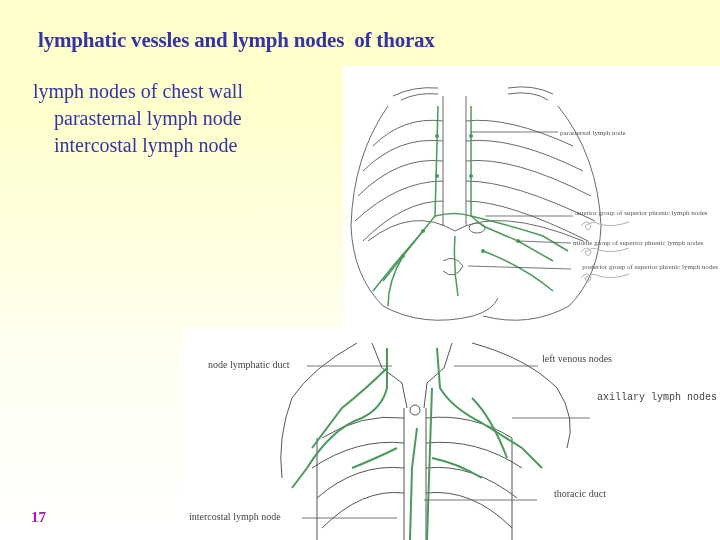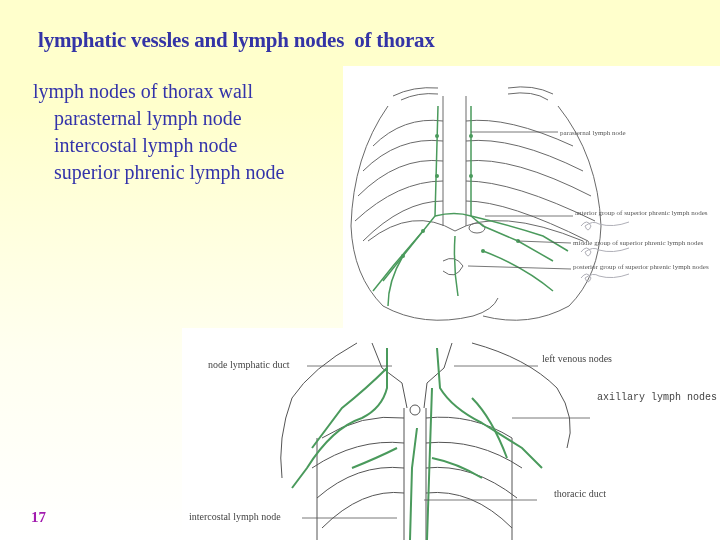--- a/index.html
+++ b/index.html
@@ -30,24 +30,23 @@
     }
     .fig-top-label { font-size: 7px; line-height: 8px; color: #555; }
     .fig-bottom-label { font-size: 10px; }
   </style>
 </head>
 <body>
 
 <div class="title">lymphatic vessles and lymph nodes  of thorax</div>
 
 <div class="bullets">
-  <div class="lvl1">lymph nodes of thorax wall</div>
+  <div class="lvl1">lymph nodes of chest wall</div>
   <div class="lvl2">parasternal lymph node</div>
   <div class="lvl2">intercostal lymph node</div>
-  <div class="lvl2">superior phrenic lymph node</div>
 </div>
 
 <div class="figure" id="fig-top">
   <svg width="377" height="263" viewBox="0 0 377 263">
     <g fill="none" stroke="#6a6a6a" stroke-width="1">
 
       <path d="M50 30 Q70 20 95 22"></path>
       <path d="M58 34 Q75 26 95 28"></path>
       <path d="M165 22 Q190 18 210 28"></path>
       <path d="M165 28 Q190 24 205 34"></path>
@@ -104,21 +103,21 @@
 
     <g fill="none" stroke="#b0b0b8" stroke-width="1">
       <path d="M238 160 q6 -8 10 0 q-3 8 -6 0 q8 -6 14 -2 q14 4 30 -2"></path>
       <path d="M238 186 q6 -8 10 0 q-3 8 -6 0 q8 -6 14 -2 q14 4 30 -2"></path>
       <path d="M238 212 q6 -8 10 0 q-3 8 -6 0 q8 -6 14 -2 q14 4 30 -2"></path>
     </g>
   </svg>
   <div class="fig-label fig-top-label" style="left:217px;top:63px;">parasternal lymph node</div>
   <div class="fig-label fig-top-label" style="left:232px;top:143px;width:140px;white-space:normal;">anterior group of superior phrenic lymph nodes</div>
   <div class="fig-label fig-top-label" style="left:230px;top:173px;width:140px;white-space:normal;">middle group of superior phrenic lymph nodes</div>
-  <div class="fig-label fig-top-label" style="left:230px;top:197px;width:145px;white-space:normal;">posterior group of superior phrenic lymph nodes</div>
+  <div class="fig-label fig-top-label" style="left:230px;top:197px;width:145px;white-space:normal;text-align:right;">posterior group of superior phrenic lymph nodes</div>
 </div>
 
 <div class="figure" id="fig-bottom">
   <svg width="538" height="212" viewBox="0 0 538 212">
     <g fill="none" stroke="#555" stroke-width="1">
 
       <path d="M175 15 Q130 40 110 70 Q95 110 100 150"></path>
       <path d="M290 15 Q345 30 375 60 Q395 90 385 120"></path>
 
       <path d="M190 15 L200 40 L220 55 L225 80"></path>

